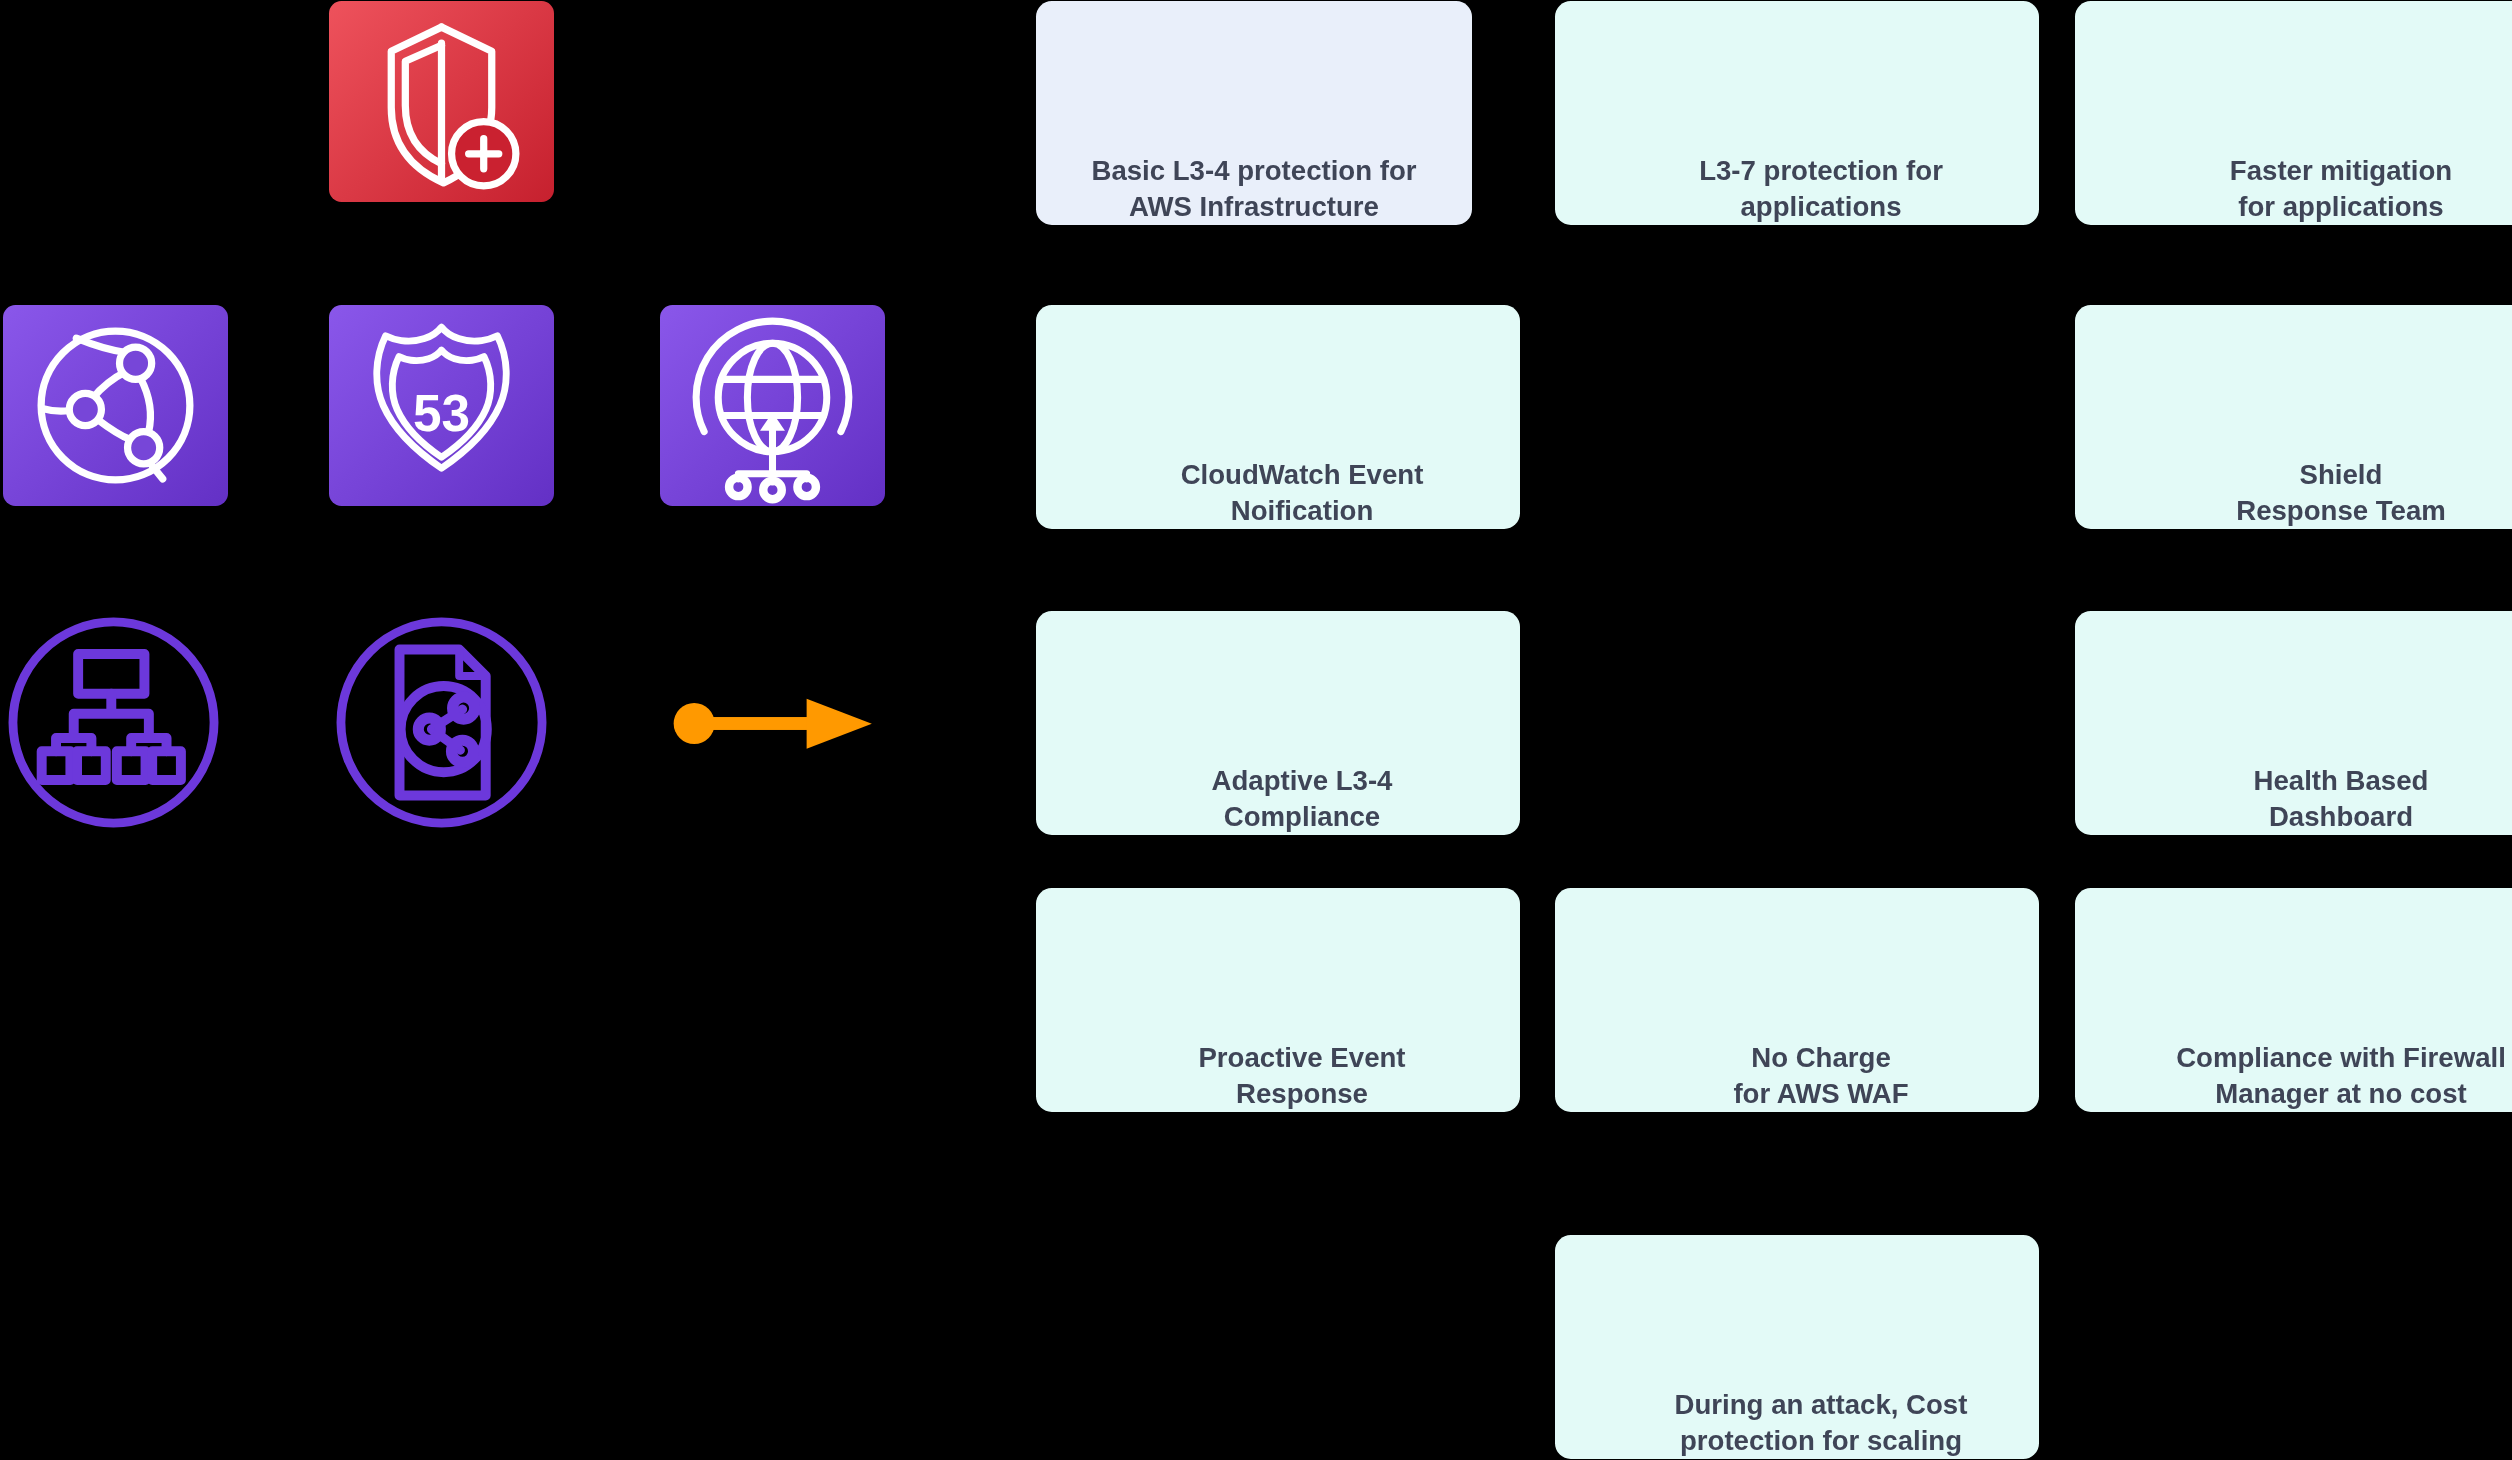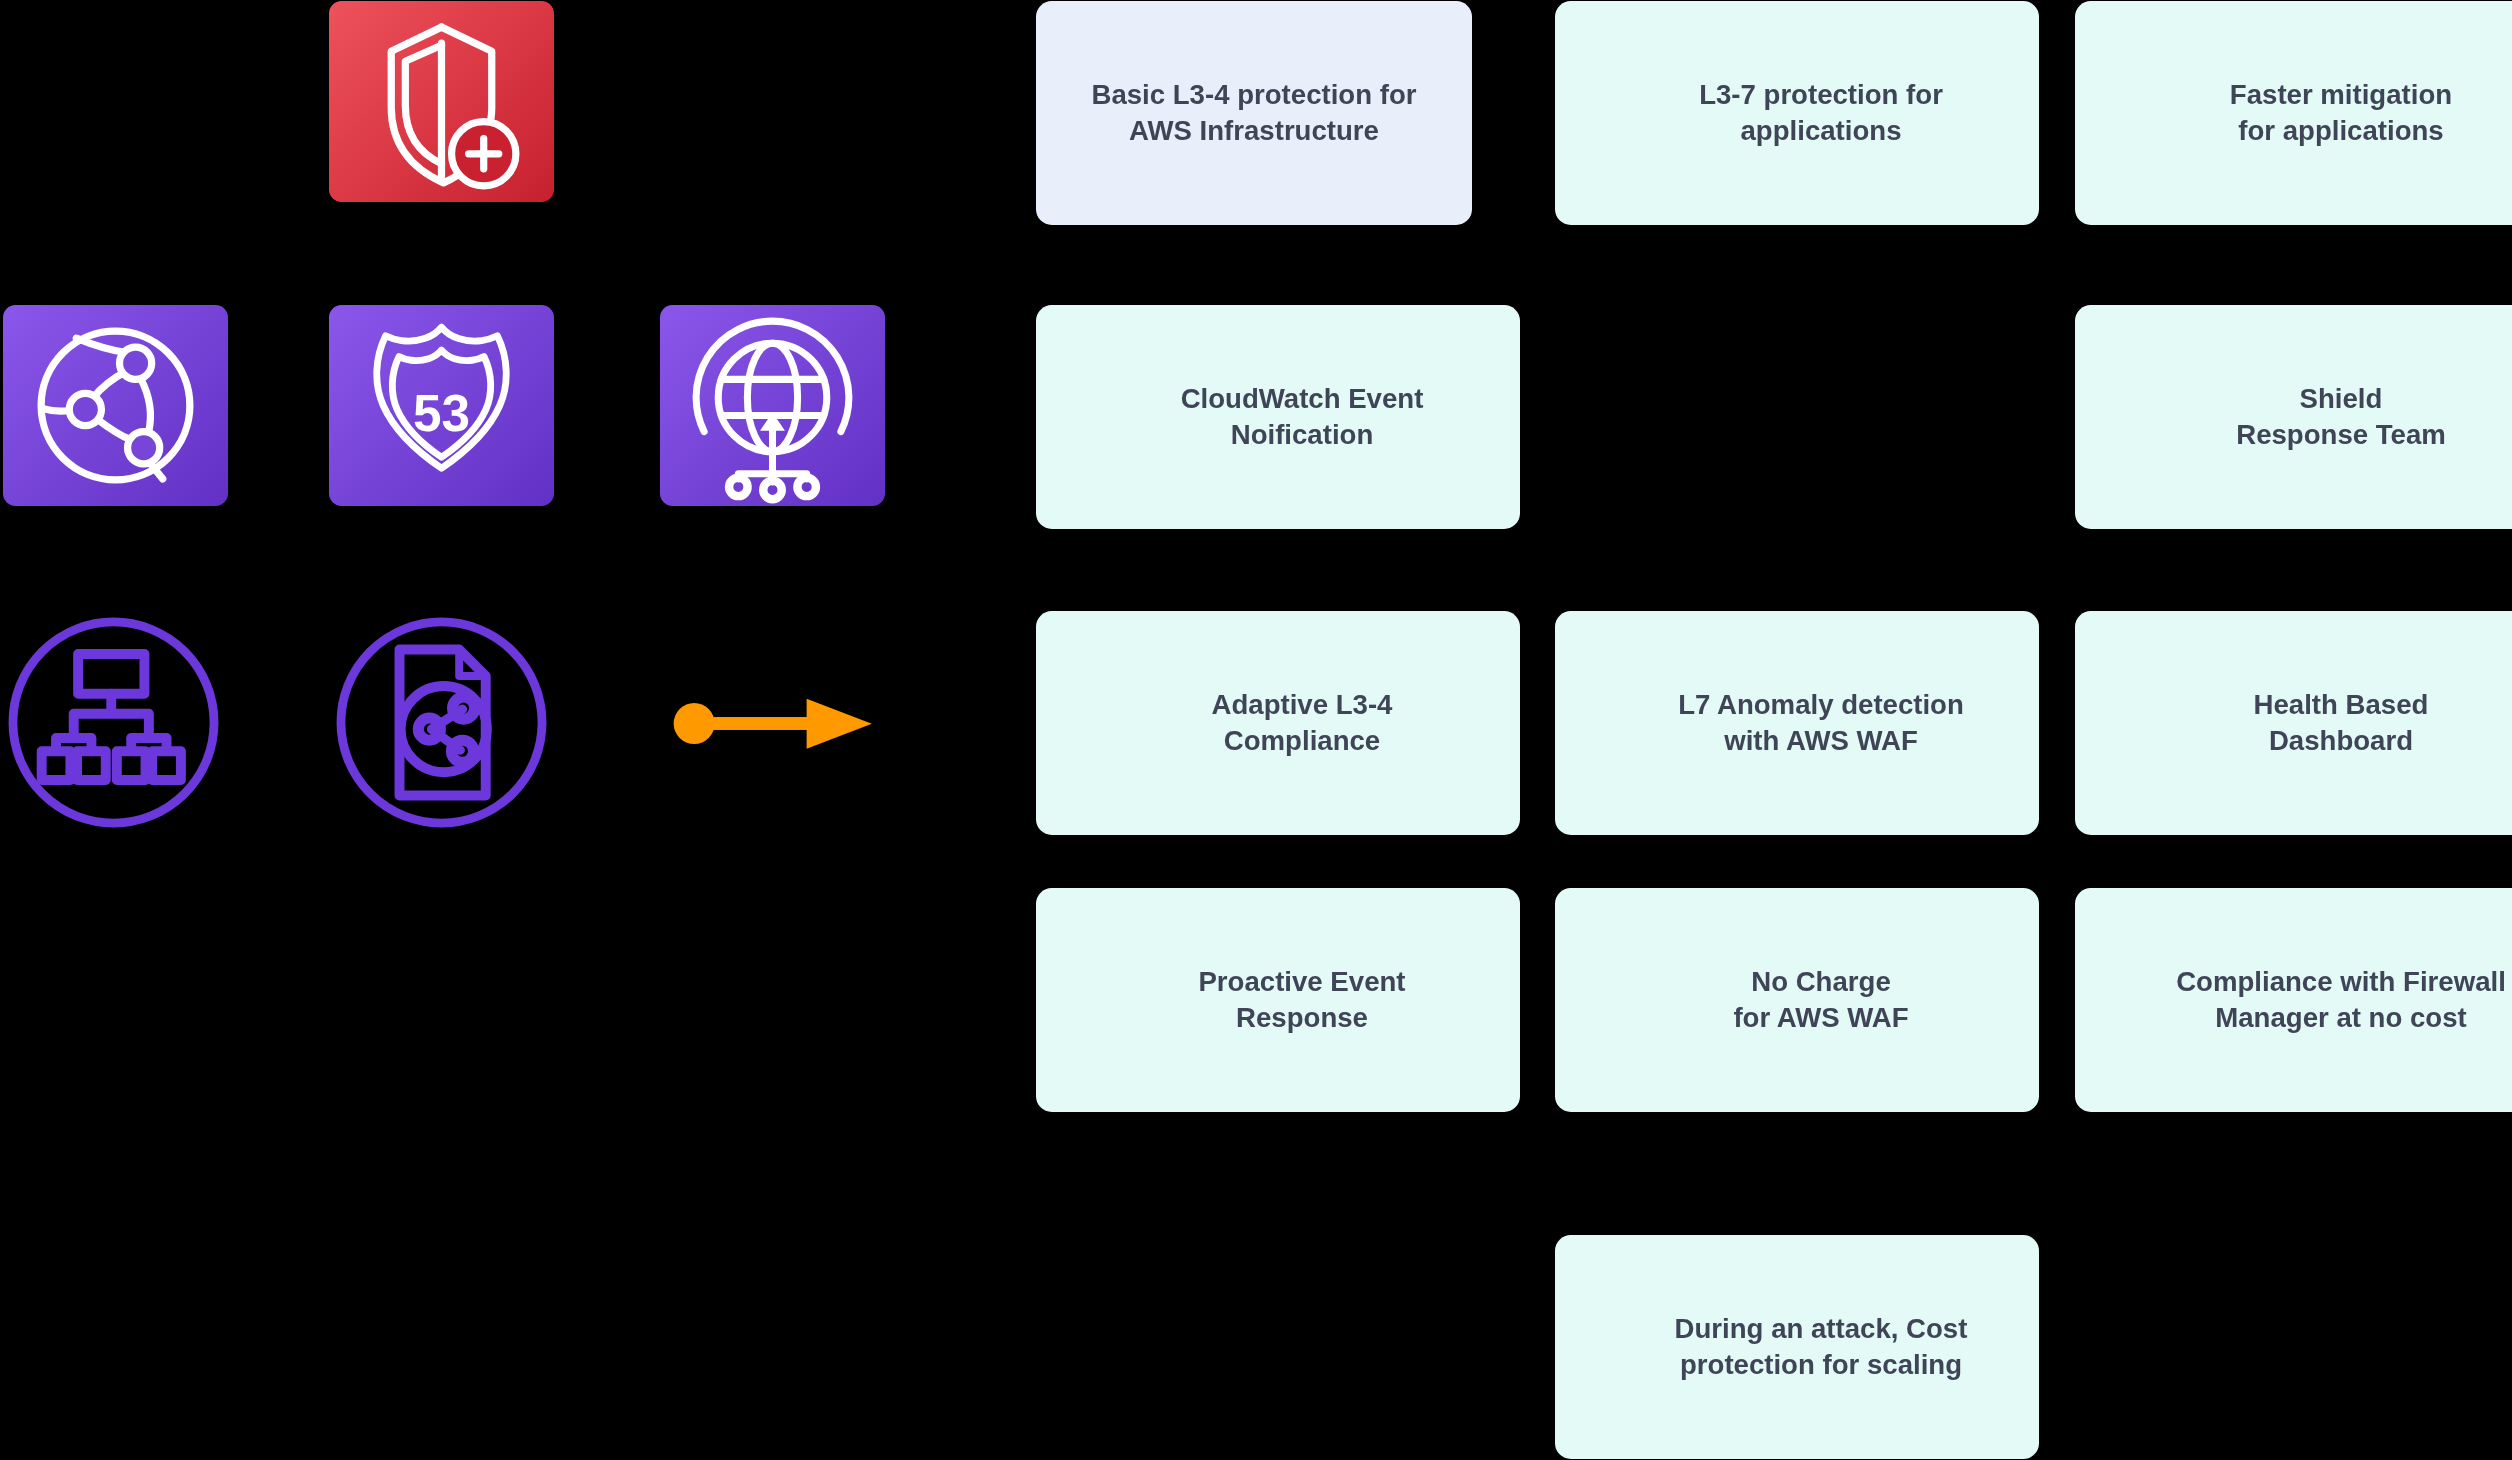--- a/index.html
+++ b/index.html
@@ -31,21 +31,21 @@
   .ring-network{left:3.4px;top:612px;}
   .ring-document{left:331px;top:612px;}
 
   
   .flow-arrow{position:absolute;left:670px;top:692px;width:208px;height:63px;}
   .flow-arrow svg{width:100%;height:100%;display:block;}
 
   
   .card{
     position:absolute;width:436px;height:224px;border-radius:15.8px;
-    display:flex;align-items:center;justify-content:center;text-align:center;
+    display:flex;align-items:flex-end;justify-content:center;text-align:center;
     color:#3F4557;font-size:27.6px;line-height:1.3;font-weight:600;
   }
   .card.cyan{background:#E3FAF7;padding-left:48px;}
   .card.lavender{background:#E9EFFA;}
   .c1{left:1036px}.c2{left:1555px}.c3{left:2075px}
   .r1{top:1.1px}.r2{top:305px}.r3{top:611px}.r4{top:888px}.r5{top:1235px}
 
   .stroke-w{stroke:#FFFFFF;fill:none;stroke-linecap:round;stroke-linejoin:round;}
   .stroke-p{stroke:#6C38DB;fill:none;stroke-linecap:round;stroke-linejoin:round;}
 </style>
@@ -171,23 +171,20 @@
   <div class="card cyan r2 c1">
     <div><span>CloudWatch Event</span><br><span>Noification</span></div>
   </div>
   <div class="card cyan r2 c3">
     <div><span>Shield</span><br><span>Response Team</span></div>
   </div>
 
   <div class="card cyan r3 c1">
     <div><span>Adaptive L3-4</span><br><span>Compliance</span></div>
   </div>
-  <div class="card cyan r3 c2">
-    <div><span>L7 Anomaly detection</span><br><span>with AWS WAF</span></div>
-  </div>
   <div class="card cyan r3 c3">
     <div><span>Health Based</span><br><span>Dashboard</span></div>
   </div>
 
   <div class="card cyan r4 c1">
     <div><span>Proactive Event</span><br><span>Response</span></div>
   </div>
   <div class="card cyan r4 c2">
     <div><span>No Charge</span><br><span>for AWS WAF</span></div>
   </div>

